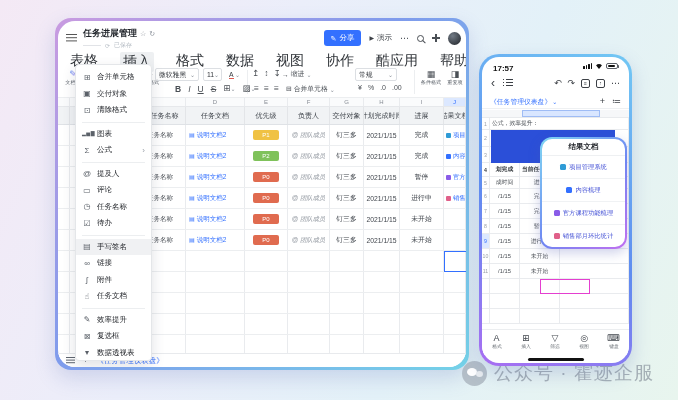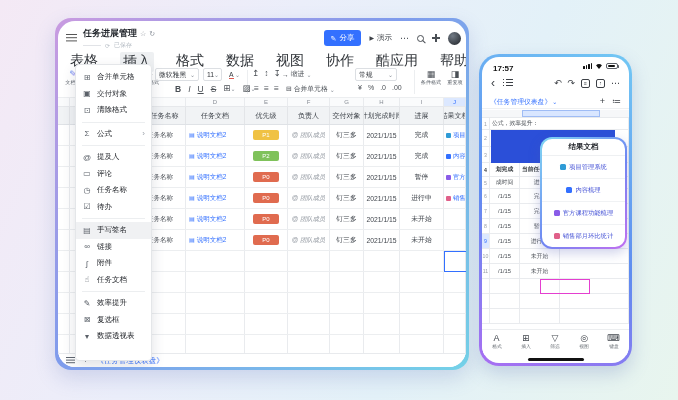--- a/index.html
+++ b/index.html
@@ -509,20 +509,24 @@
         <div class="dd-item">
             <span class="dd-ic">▣</span>
             <span class="dd-lb">交付对象</span>
           </div>
         <div class="dd-item">
             <span class="dd-ic">⊡</span>
             <span class="dd-lb">清除格式</span>
           </div>
         <div class="dd-div"></div>
         <div class="dd-item">
+            <span class="dd-ic chart">▂▅▇</span>
+            <span class="dd-lb">图表</span>
+          </div>
+        <div class="dd-item">
             <span class="dd-ic">Σ</span>
             <span class="dd-lb">公式</span>
             <span class="dd-arrow">›</span>
           </div>
         <div class="dd-div"></div>
         <div class="dd-item">
             <span class="dd-ic">@</span>
             <span class="dd-lb">提及人</span>
           </div>
         <div class="dd-item">
@@ -747,14 +751,18 @@
           </div>
         <div class="pt-item">
             <span class="pt-ic">⌨</span>
             <span class="pt-lb">键盘</span>
           </div>
       </div>
       <div class="homebar"></div>
     </div>
   </div>
 
+  <div class="wm">
+    <span class="wm-ic"></span>
+    <span class="wm-tx">公众号 · 霍迹企服</span>
+  </div>
 
 </div>
 
 </body></html>

